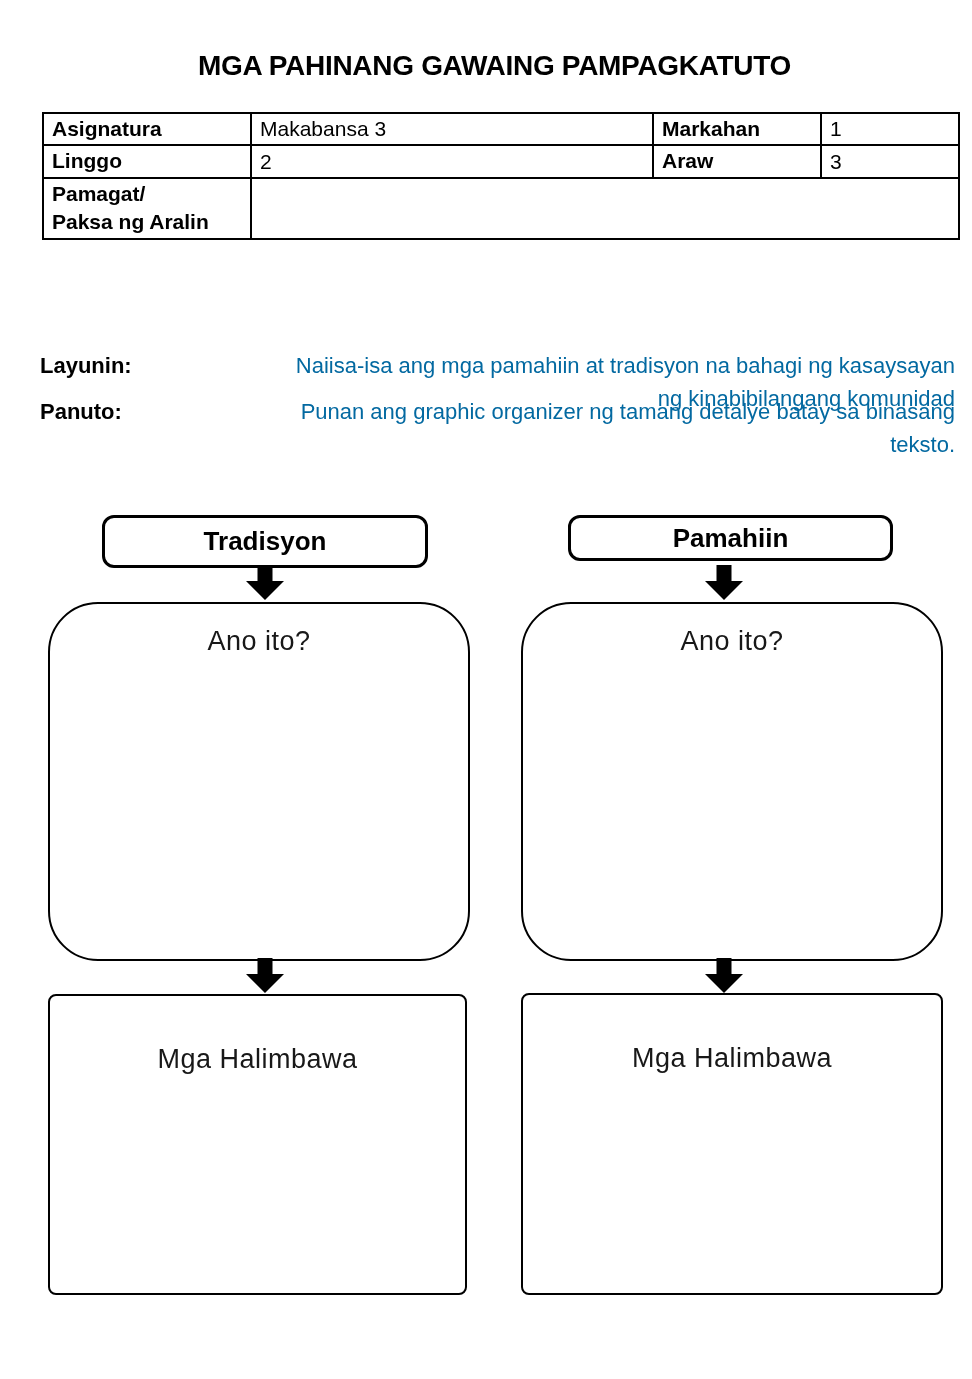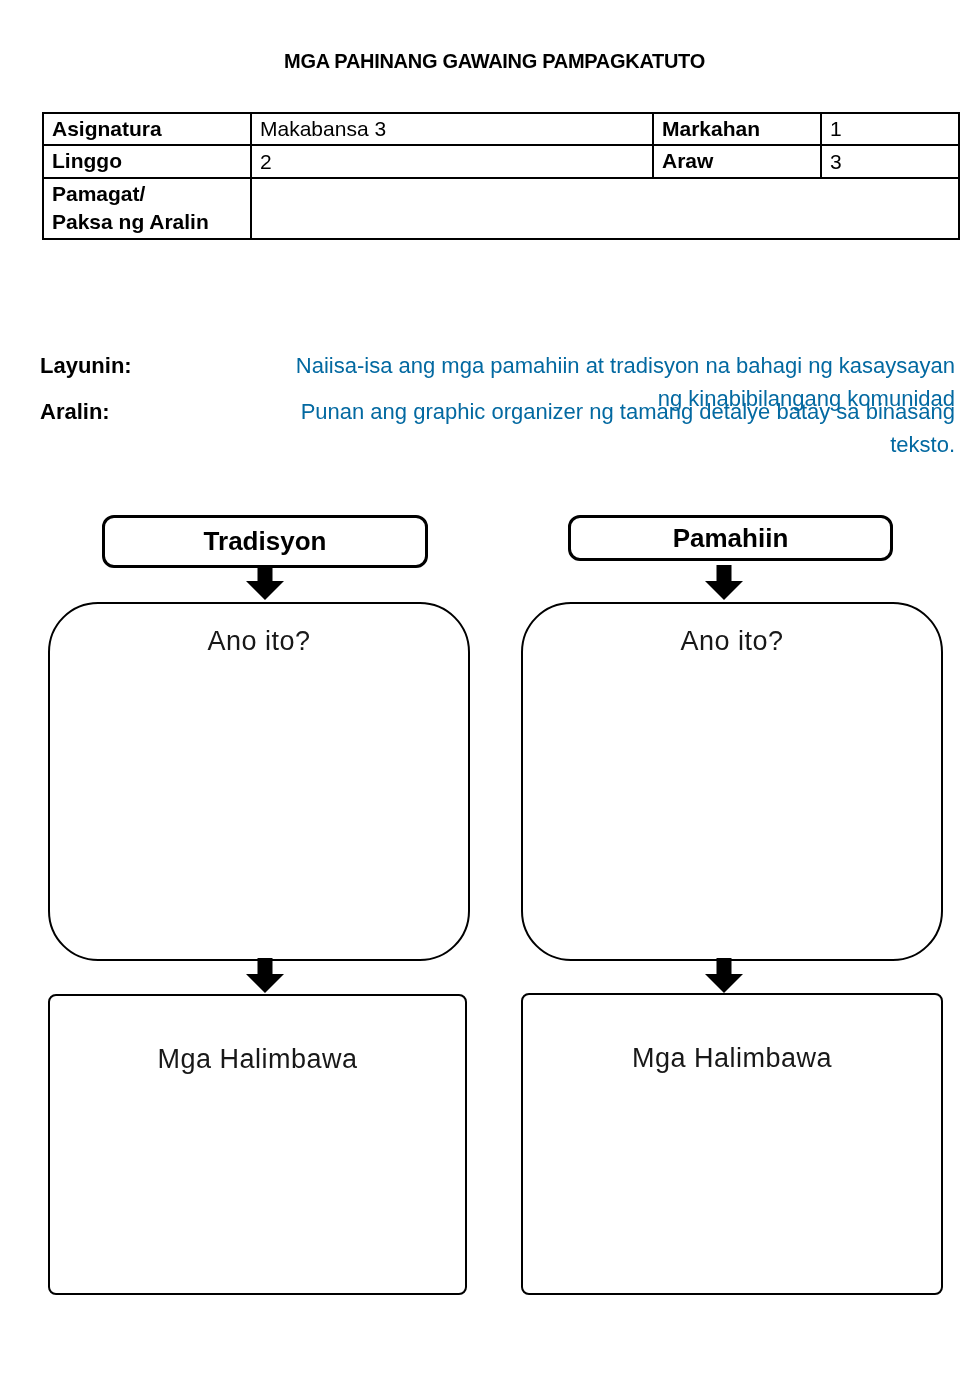--- a/index.html
+++ b/index.html
@@ -16,21 +16,21 @@
   }
 
   
   .title {
     position: absolute;
     top: 50px;
     left: 0;
     width: 100%;
     margin: 0;
     text-align: center;
-    font-size: 20px;
+    font-size: 28px;
     font-weight: bold;
     letter-spacing: -0.3px;
     padding-left: 17px;
   }
 
   
   .info-table {
     position: absolute;
     left: 42px;
     top: 112px;
@@ -143,21 +143,21 @@
     </tbody>
   </table>
 
   <div class="para layunin">
     <span class="para-label">Layunin:</span>
     <span class="para-text">Naiisa-isa ang mga pamahiin at tradisyon na bahagi ng kasaysayan
 ng kinabibilangang komunidad</span>
   </div>
 
   <div class="para panuto">
-    <span class="para-label">Aralin:</span>
+    <span class="para-label">Panuto:</span>
     <span class="para-text">Punan ang graphic organizer ng tamang detalye batay sa binasang
 teksto.</span>
   </div>
 
   <div class="header-box hb-left">
     <span>Tradisyon</span>
   </div>
   <svg class="arrow a1-left" width="38" height="35" viewBox="0 0 38 35">
     <polygon points="11.5,0 26.5,0 26.5,16 38,16 19,35 0,16 11.5,16"></polygon>
   </svg>

